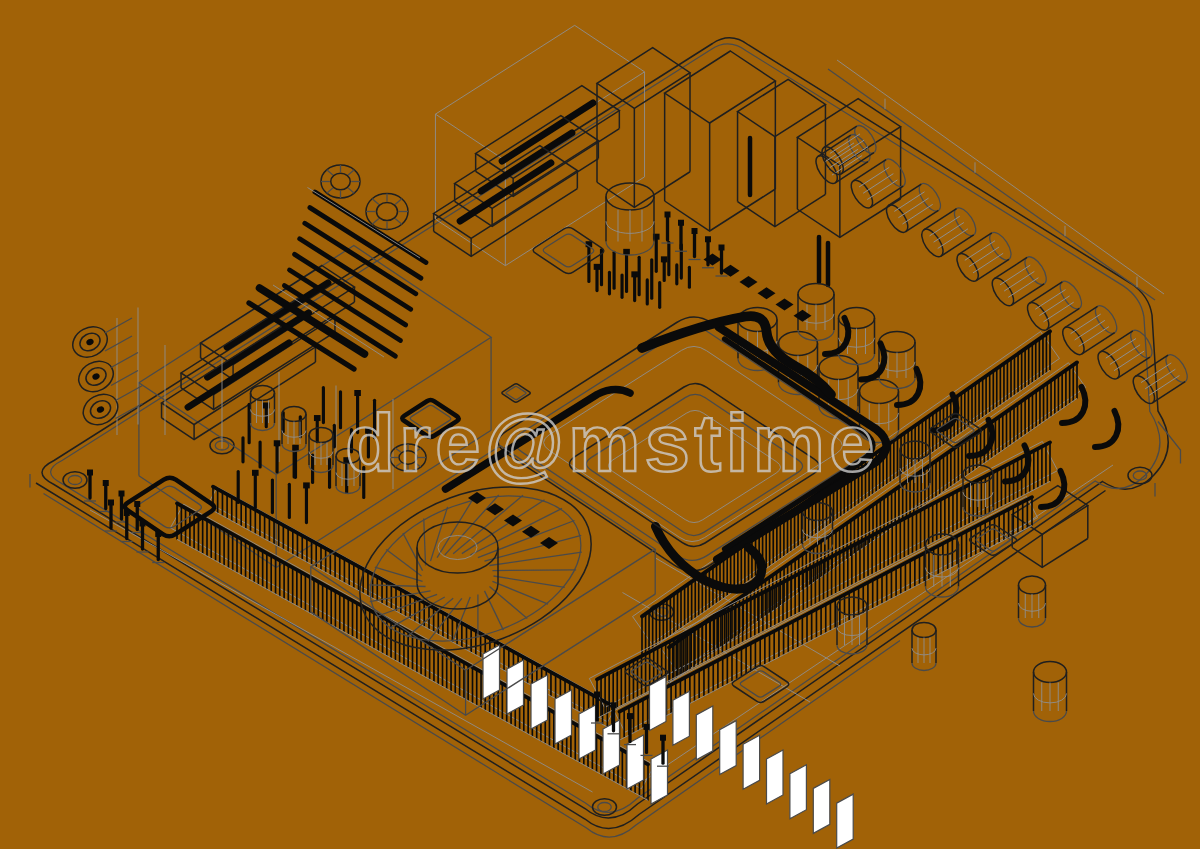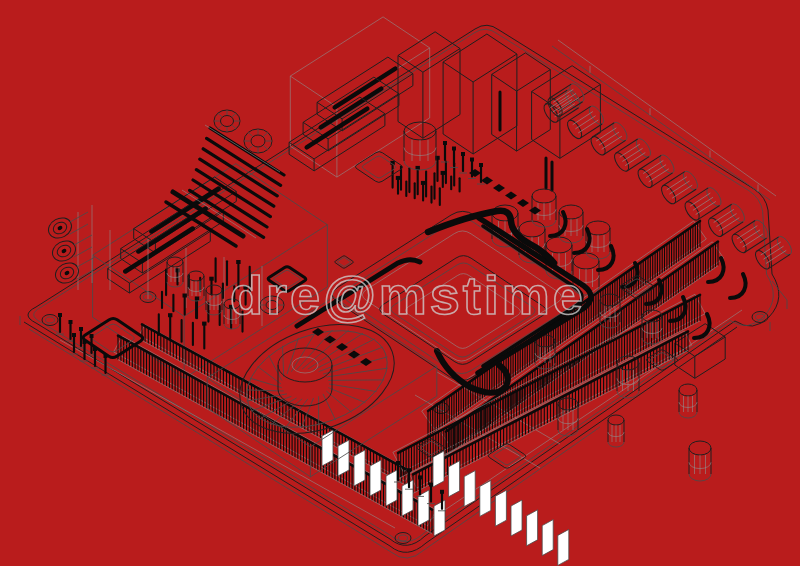--- a/index.html
+++ b/index.html
@@ -1,16 +1,16 @@
 <!DOCTYPE html>
 <html style="--line: #1f1f1f; --soft: #4a4a4a; --faint: #8f8f8f; --dark: #0a0a0a;"><head>
 <meta charset="utf-8">
 <style>
   html,body{margin:0;padding:0;background:#fff;}
-  #stage{position:relative;width:800px;height:566px;background:#b91c1c;overflow:hidden;}
+  #stage{position:relative;width:800px;height:566px;background:#a16207;overflow:hidden;}
   svg{display:block;}
   .ln{stroke:var(--line);stroke-width:1;fill:none;}
   .soft{stroke:var(--soft);stroke-width:.85;fill:none;}
   .faint{stroke:var(--faint);stroke-width:.6;fill:none;}
   .dark{stroke:var(--dark);fill:none;stroke-linecap:round;}
   .hatch{stroke:var(--dark);stroke-width:1.1;fill:none;}
   .darkfill{fill:var(--dark);stroke:none;}
   .whitefill{fill:#fff;stroke:var(--soft);stroke-width:.8;}
   .wm{font-family:"Liberation Sans",sans-serif;font-weight:700;font-size:54px;letter-spacing:3px;fill:none;}
 </style>

